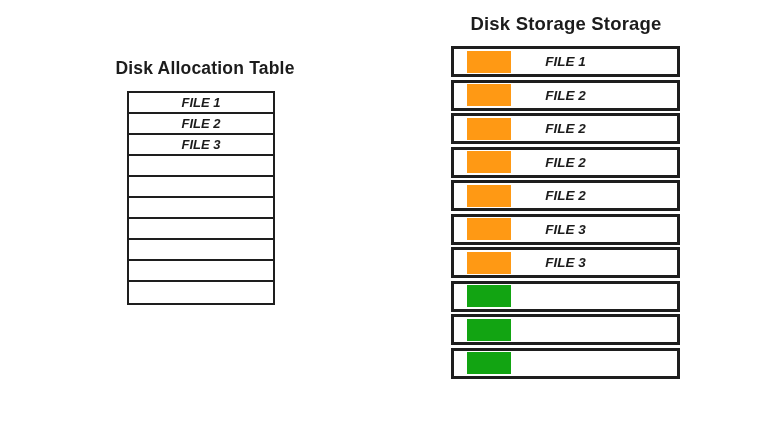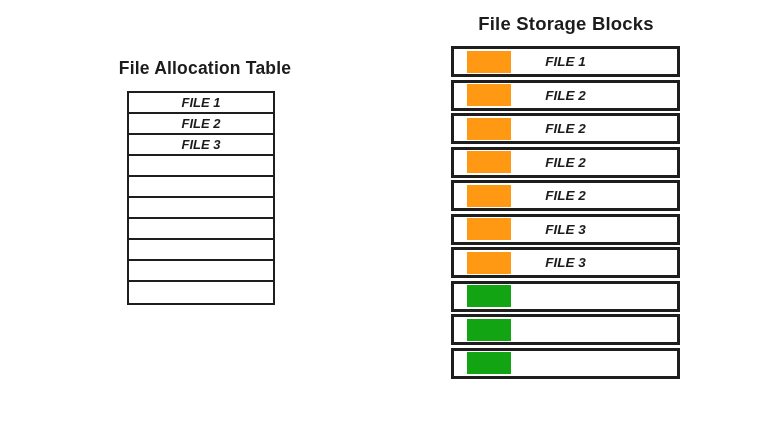--- a/index.html
+++ b/index.html
@@ -94,21 +94,21 @@
     color: var(--text);
     pointer-events: none;
     white-space: pre;
   }
 </style>
 </head>
 <body>
 
 <div class="canvas">
 
-  <div id="fat-title" class="panel-title">File Allocation Table</div>
+  <div id="fat-title" class="panel-title">Disk Allocation Table</div>
 
   <div id="fat-table">
 
       <div class="fat-row">
         <span class="cell-label">FILE 1</span>
       </div>
 
       <div class="fat-row">
         <span class="cell-label">FILE 2</span>
       </div>
@@ -139,21 +139,21 @@
 
       <div class="fat-row">
         <span class="cell-label"></span>
       </div>
 
       <div class="fat-row">
         <span class="cell-label"></span>
       </div>
     </div>
 
-  <div id="disk-title" class="panel-title">File Storage Blocks</div>
+  <div id="disk-title" class="panel-title">Disk Storage Storage</div>
 
   <div id="disk-blocks">
 
       <div class="disk-block">
         <span class="block-square used"></span>
         <span class="block-label">FILE 1</span>
       </div>
 
       <div class="disk-block">
         <span class="block-square used"></span>

